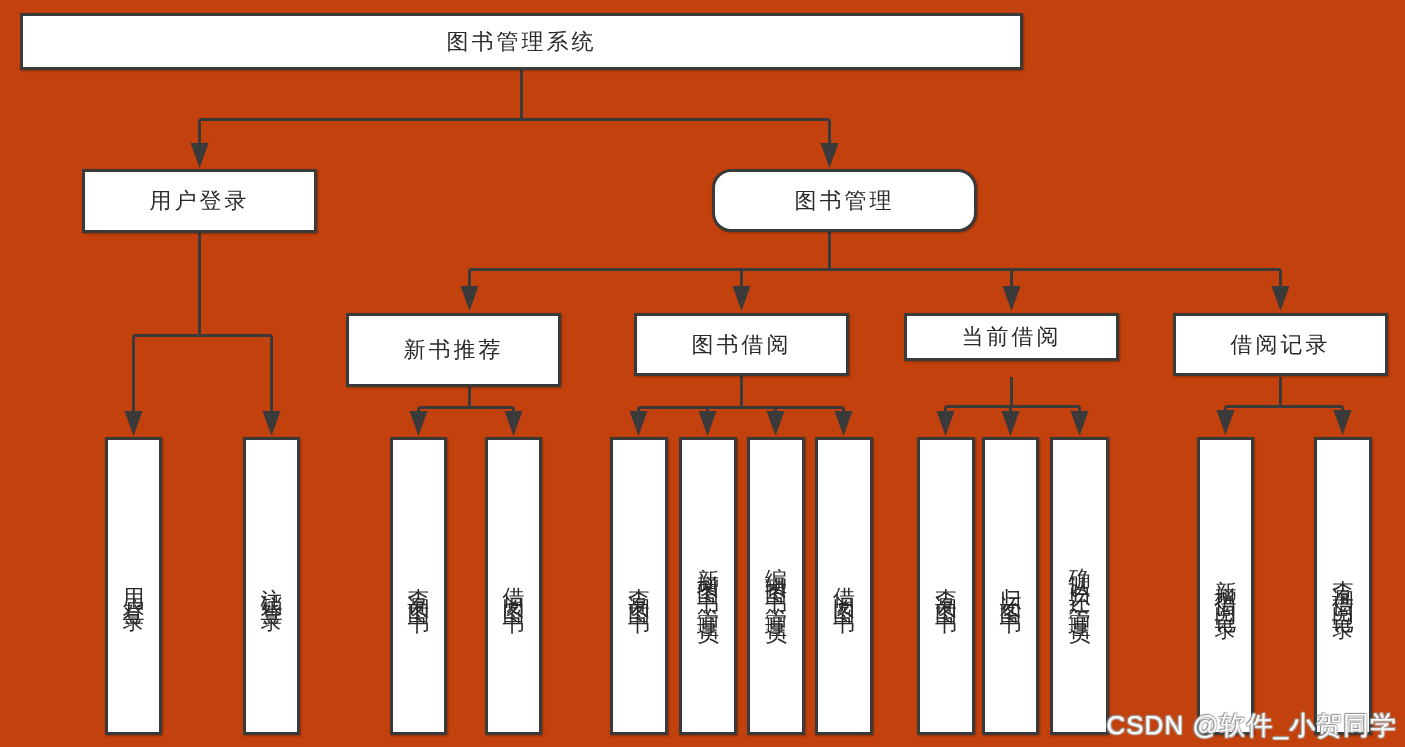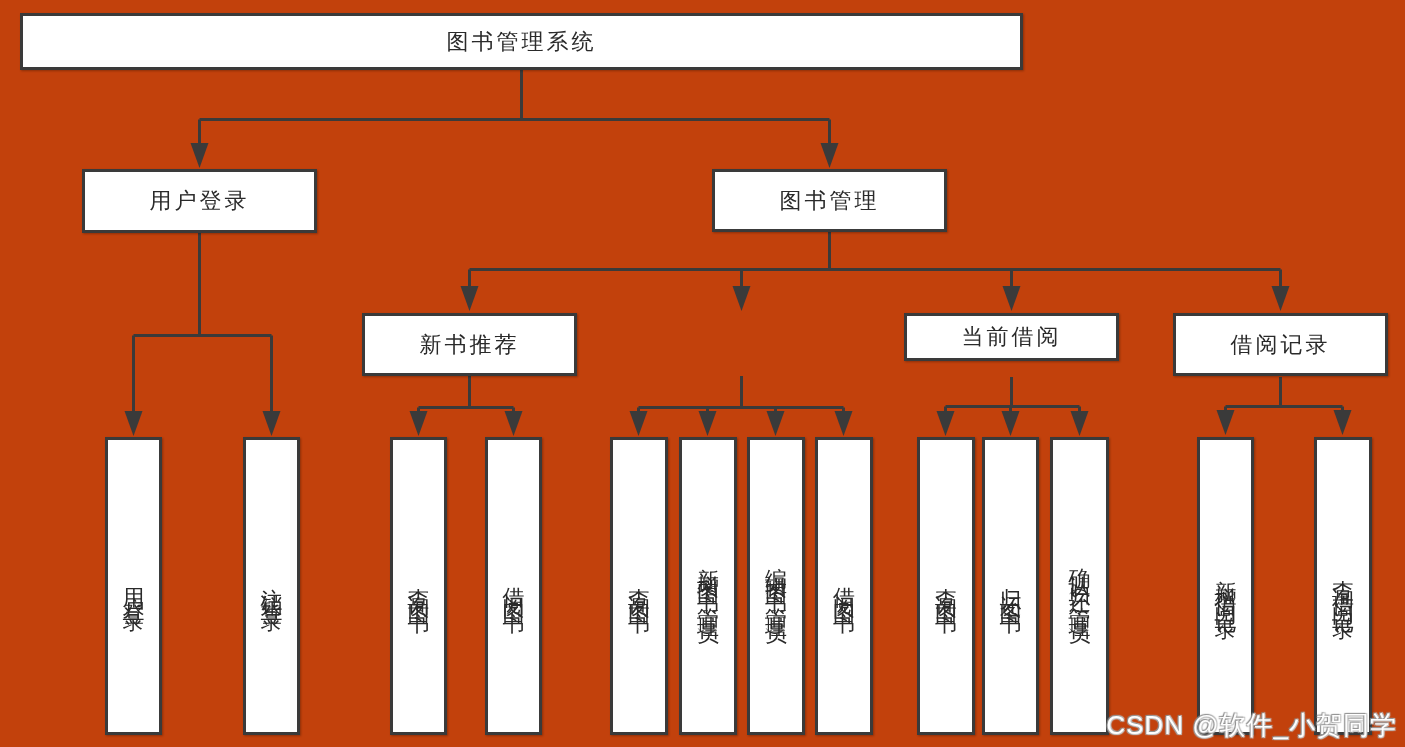--- a/index.html
+++ b/index.html
@@ -115,26 +115,29 @@
     </g>
   </svg>
 
   <div class="node h" style="left:20px; top:13px; width:1003px; height:57px;">
     <span class="lbl">图书管理系统</span>
   </div>
 
   <div class="node h" style="left:82px; top:169px; width:235px; height:64px;">
     <span class="lbl">用户登录</span>
   </div>
-  <div class="node h" style="left:712px; top:169px; width:235px; height:63px;">
+  <div class="node h" style="left:712px; top:169px; width:265px; height:63px;border-radius:19px;">
     <span class="lbl">图书管理</span>
   </div>
 
-  <div class="node h" style="left:362px; top:313px; width:215px; height:63px;">
+  <div class="node h" style="left:346px; top:313px; width:215px; height:74px;">
     <span class="lbl">新书推荐</span>
+  </div>
+  <div class="node h" style="left:634px; top:313px; width:215px; height:63px;">
+    <span class="lbl">图书借阅</span>
   </div>
   <div class="node h" style="left:904px; top:313px; width:215px; height:48px;">
     <span class="lbl">当前借阅</span>
   </div>
   <div class="node h" style="left:1173px; top:313px; width:215px; height:63px;">
     <span class="lbl">借阅记录</span>
   </div>
 
   <div class="node v" style="left:105px; top:437px; width:57px; height:298px;">
     <span class="lbl">用户登录</span>

